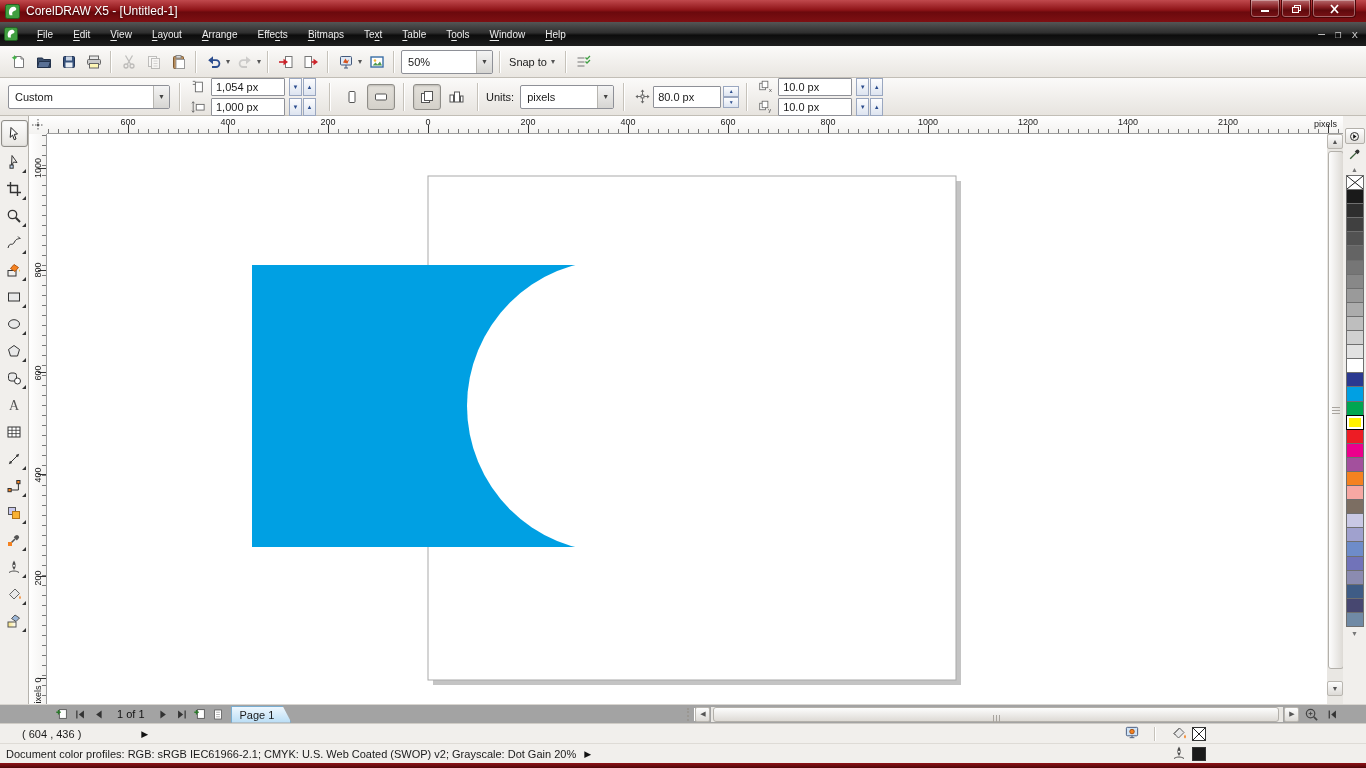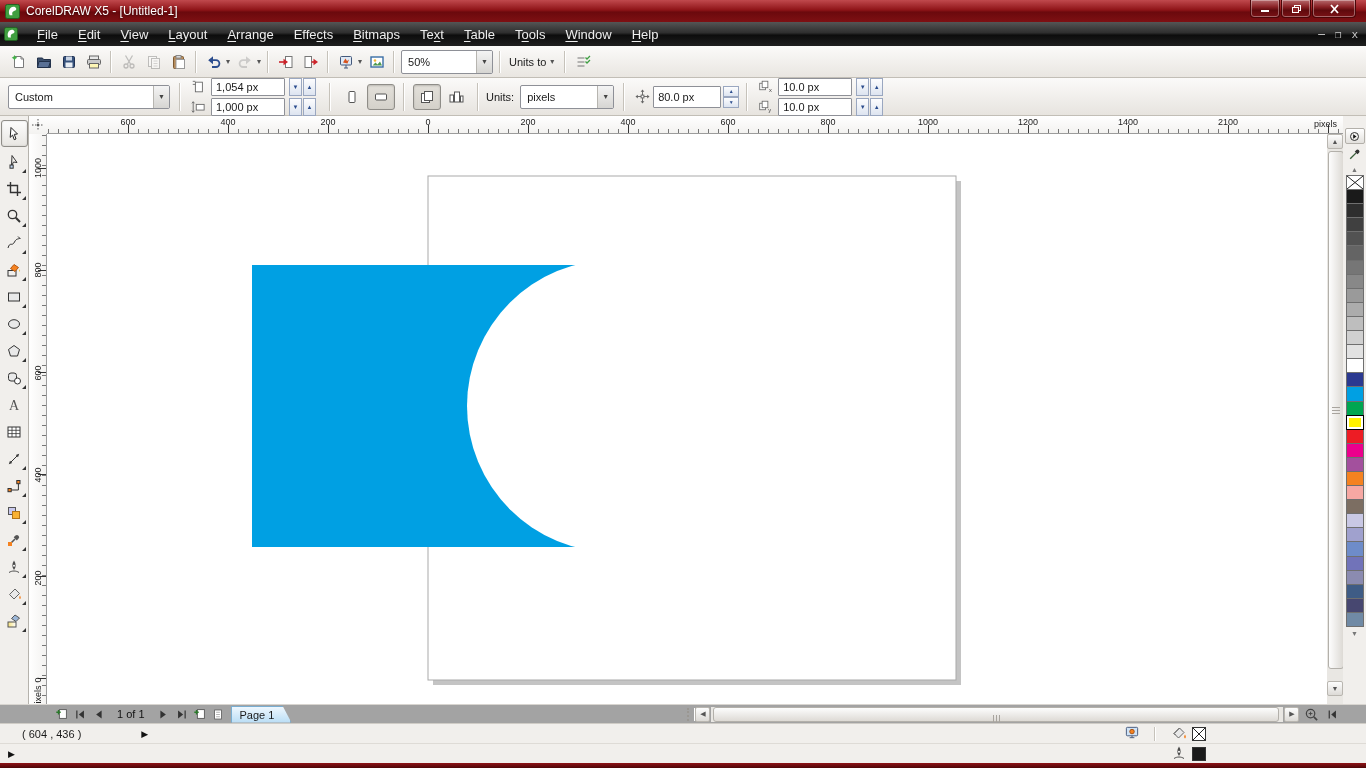--- a/index.html
+++ b/index.html
@@ -19,21 +19,21 @@
     background:linear-gradient(#b76a6d 0%,#8a2226 40%,#5f0a0d 60%,#7a1216 100%);
     border:1px solid #4a0608;border-top:none;border-radius:0 0 4px 4px;
     box-shadow:inset 0 0 0 1px rgba(255,255,255,.35);margin-left:1px;color:#fff;}
   .wbtn.close{width:42px;}
 
   
   #menubar{position:absolute;left:0;top:22px;width:100%;height:24px;
     background:linear-gradient(#555 0%,#2e2e2e 45%,#0c0c0c 55%,#1f1f1f 100%);
     display:flex;align-items:center;color:#eee;}
   .menu-appicon{width:15px;height:15px;margin:0 8px 0 4px;}
-  .menu-item{padding:3px 10px;cursor:default;font-size:13px;}
+  .menu-item{padding:3px 10px;cursor:default;font-size:10px;}
   .menu-item u{text-underline-offset:2px;}
   .doc-btns{position:absolute;right:8px;display:flex;gap:10px;color:#c9c9c9;
     font-family:"DejaVu Sans Mono",monospace;font-size:11px;}
   .doc-btns span{cursor:default;}
 
   
   #toolbar{position:absolute;left:0;top:46px;width:100%;height:32px;
     background:linear-gradient(#fbfaf9,#e9e6e1);border-bottom:1px solid #c2beb6;
     display:flex;align-items:center;padding-left:6px;box-sizing:border-box;}
   .tbtn{width:23px;height:23px;display:inline-flex;align-items:center;justify-content:center;
@@ -321,21 +321,21 @@
           <path d="M3.5 11.5 l3-3 2 2 2.5-3 2 4 z" fill="#4e9a51"></path>
         </svg>
       </span>
       <span class="tsep"></span>
       <span class="combo" style="width: 90px; height: 22px;">
         <span class="combo-text">50%</span>
         <span class="combo-btn">▼</span>
       </span>
       <span class="tsep"></span>
       <span class="snap">
-        <span class="lbl">Units to</span>
+        <span class="lbl">Snap to</span>
         <span class="drop-arrow">▾</span>
       </span>
       <span class="tsep"></span>
       <span class="tbtn">
         <svg width="16" height="16" viewBox="0 0 16 16">
           <path d="M2.5 4 h7 M2.5 8 h7 M2.5 12 h7" stroke="#777" stroke-width="1.2"></path>
           <path d="M10.5 3.5 l1.5 1.5 3-3 M10.5 7.5 l1.5 1.5 3-3" stroke="#3f9e42" stroke-width="1.3" fill="none"></path>
         </svg>
       </span>
     </div>
@@ -784,20 +784,21 @@
               <path d="M15 9.5 q1.8 2.8 0 3.9 q-1.8-1.1 0-3.9" fill="#f58220"></path>
             </svg></span>
         <span class="swatch-box"><svg width="12" height="12" viewBox="0 0 12 12">
               <rect x="0" y="0" width="12" height="12" fill="#fff"></rect>
               <path d="M0 0 L12 12 M12 0 L0 12" stroke="#222"></path>
             </svg></span>
       </span>
     </span>
   </div>
   <div id="status2">
+    <span id="profiles">Document color profiles: RGB: sRGB IEC61966-2.1; CMYK: U.S. Web Coated (SWOP) v2; Grayscale: Dot Gain 20%</span>
     <span class="flag2">▶</span>
     <span class="status-right1" style="right:160px;">
       <span style="width:16px;"></span>
       <span style="width:1px;"></span>
       <span class="outline-pair">
         <span><svg width="18" height="16" viewBox="0 0 18 16">
               <path d="M9 1.5 C6.8 5 6.8 8 9 11 C11.2 8 11.2 5 9 1.5 Z" fill="#4a4a4a"></path>
               <circle cx="9" cy="6.8" r="1" fill="#fff"></circle>
               <path d="M4 13.5 C7 11.5 11 11.5 14 13.5" stroke="#4a4a4a" fill="none"></path>
             </svg></span>

